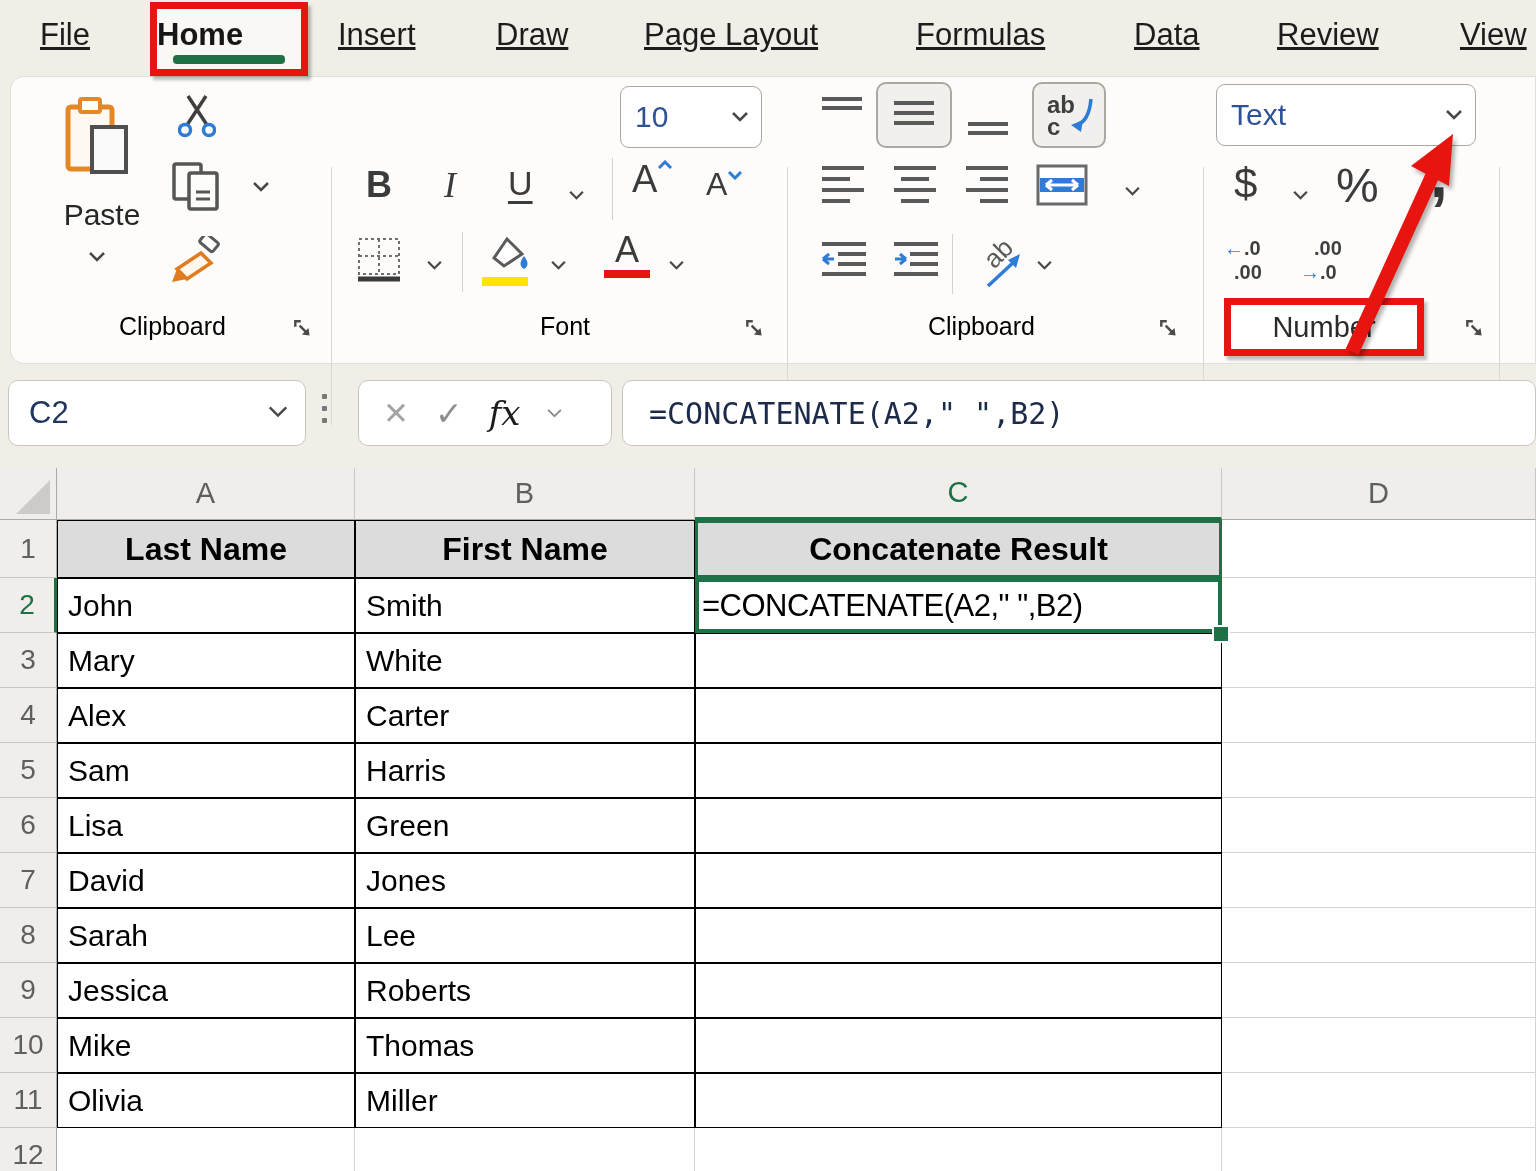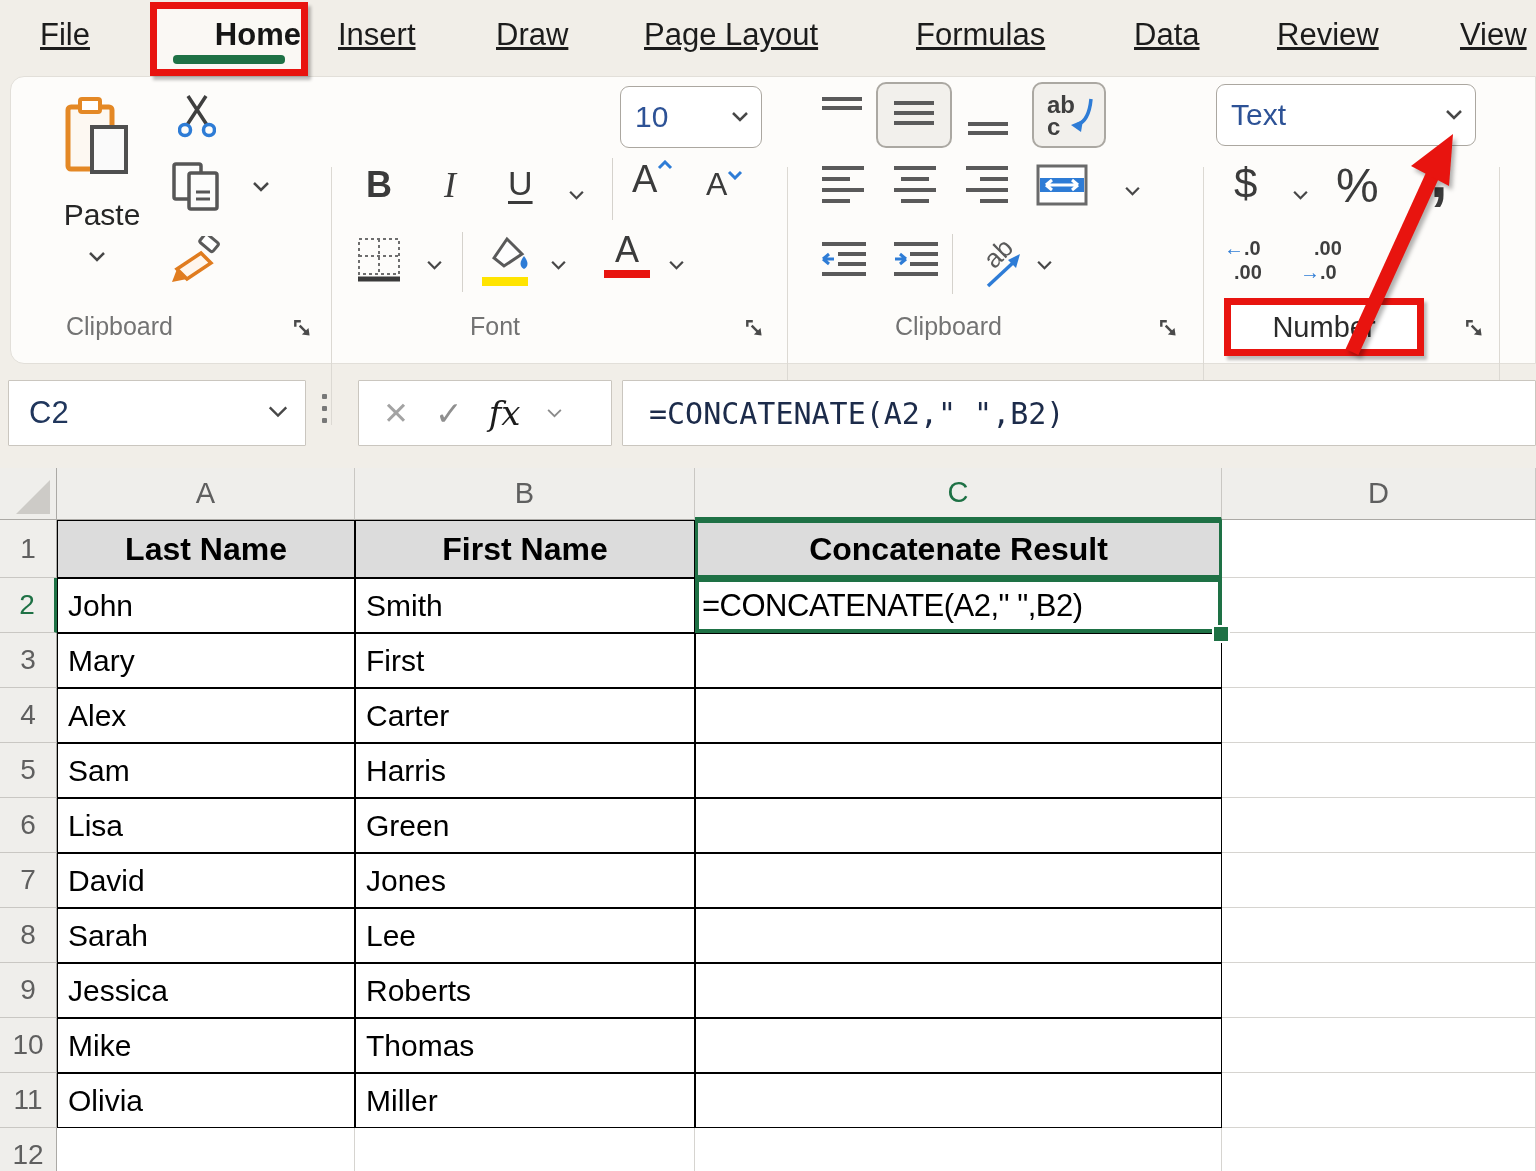--- a/index.html
+++ b/index.html
@@ -3,45 +3,45 @@
 <meta charset="utf-8">
 <style>
   html,body{margin:0;padding:0;}
   body{font-family:"Liberation Sans",sans-serif;background:#fff;}
   #app{position:relative;width:1536px;height:1171px;background:#F1EEE8;overflow:hidden;}
   .abs{position:absolute;}
 
   
   .tab{position:absolute;top:13px;height:44px;font-size:31px;color:#1c1c1c;line-height:44px;white-space:nowrap;text-decoration:underline;}
   .home-box{position:absolute;left:150px;top:2px;width:158px;height:74px;border:7px solid #E8140F;box-sizing:border-box;background:#FAF8F4;z-index:21;box-shadow:3px 4px 3px rgba(0,0,0,.25);}
-  .home-box .tab-label{position:absolute;top:8px;width:100%;text-align:right;font-size:31px;font-weight:700;color:#161616;}
+  .home-box .tab-label{position:absolute;top:8px;width:100%;text-align:left;font-size:31px;font-weight:700;color:#161616;}
   .home-underline{position:absolute;left:50%;transform:translateX(-50%);bottom:5px;width:112px;height:9px;border-radius:4px;background:#1E7145;}
 
   
   .ribbon-panel{position:absolute;left:10px;top:76px;width:1526px;height:288px;background:#FDFCFA;border:1px solid #E2DFD9;border-radius:14px 0 0 14px;box-sizing:border-box;}
   .vsep{position:absolute;top:90px;height:258px;width:1px;background:#DCD9D3;}
-  .grp-label{position:absolute;font-size:25px;color:#737373;text-align:left;}
+  .grp-label{position:absolute;font-size:25px;color:#000000;text-align:right;}
   .launcher{position:absolute;width:22px;height:22px;}
   .combo{position:absolute;background:#fff;border:1.5px solid #ABA7A0;border-radius:9px;box-sizing:border-box;}
   .combo .cval{position:absolute;left:14px;top:50%;transform:translateY(-50%);font-size:30px;color:#2d5296;white-space:nowrap;}
   .combo .chev{position:absolute;right:12px;top:50%;transform:translateY(-50%);}
   .glyph{color:#3b3b3b;}
   .selbox{position:absolute;border:2px solid #ABA8A2;border-radius:10px;background:#F2F0EC;box-sizing:border-box;display:flex;align-items:center;justify-content:center;}
   .ico-txt{font-size:34px;color:#3b3b3b;line-height:1;}
   .redline{display:block;width:46px;height:8px;background:#E8140F;margin-top:2px;}
   .yellowline{display:block;width:46px;height:9px;background:#FFE400;margin-top:1px;}
   .twoAx{position:relative;display:inline-block;}
   .bluecaret{position:absolute;right:-16px;top:-4px;}
   .decbtn{position:absolute;width:66px;height:52px;font-size:20px;font-weight:700;color:#3f3f3f;line-height:24px;}
   .decbtn .barrow{color:#2E7CD6;}
   .redbox{position:absolute;left:1224px;top:298px;width:200px;height:58px;border:7px solid #E8140F;background:#FFFFFF;box-sizing:border-box;z-index:20;box-shadow:3px 4px 3px rgba(0,0,0,.25);display:flex;align-items:center;justify-content:center;}
   .redbox span{font-size:29px;color:#2b2b2b;}
 
   
-  .fbox{position:absolute;background:#fff;border:1.5px solid #CAC6BF;border-radius:1px;box-sizing:border-box;}
+  .fbox{position:absolute;background:#fff;border:1.5px solid #CAC6BF;border-radius:10px;box-sizing:border-box;}
   .namebox-val{position:absolute;left:20px;top:50%;transform:translateY(-50%);font-size:31px;color:#20365c;}
   .dots{position:absolute;left:322px;top:394px;display:flex;flex-direction:column;gap:7px;}
   .dots i{width:5px;height:5px;background:#787878;border-radius:1px;}
   .fxrow{display:flex;align-items:center;height:100%;padding-left:24px;gap:26px;}
   .fx-cancel{font-size:31px;color:#A3A3A3;}
   .fx-enter{font-size:33px;color:#8F8F8F;}
   .fx-fx{font-family:"DejaVu Serif",serif;font-style:italic;font-size:34px;color:#1c1c1c;}
   .formula-text{position:absolute;left:26px;top:50%;transform:translateY(-50%);font-family:"DejaVu Sans Mono",monospace;font-size:30px;color:#1c2b4a;white-space:pre;}
 
   
@@ -407,21 +407,21 @@
     <div class="dc"></div>
 
     <div class="rh sel">2</div>
     <div class="tc">John</div>
     <div class="tc">Smith</div>
     <div class="tc fm">=CONCATENATE(A2," ",B2)</div>
     <div class="dc"></div>
 
     <div class="rh">3</div>
     <div class="tc">Mary</div>
-    <div class="tc">First</div>
+    <div class="tc">White</div>
     <div class="tc"></div>
     <div class="dc"></div>
 
     <div class="rh">4</div>
     <div class="tc">Alex</div>
     <div class="tc">Carter</div>
     <div class="tc"></div>
     <div class="dc"></div>
 
     <div class="rh">5</div>

